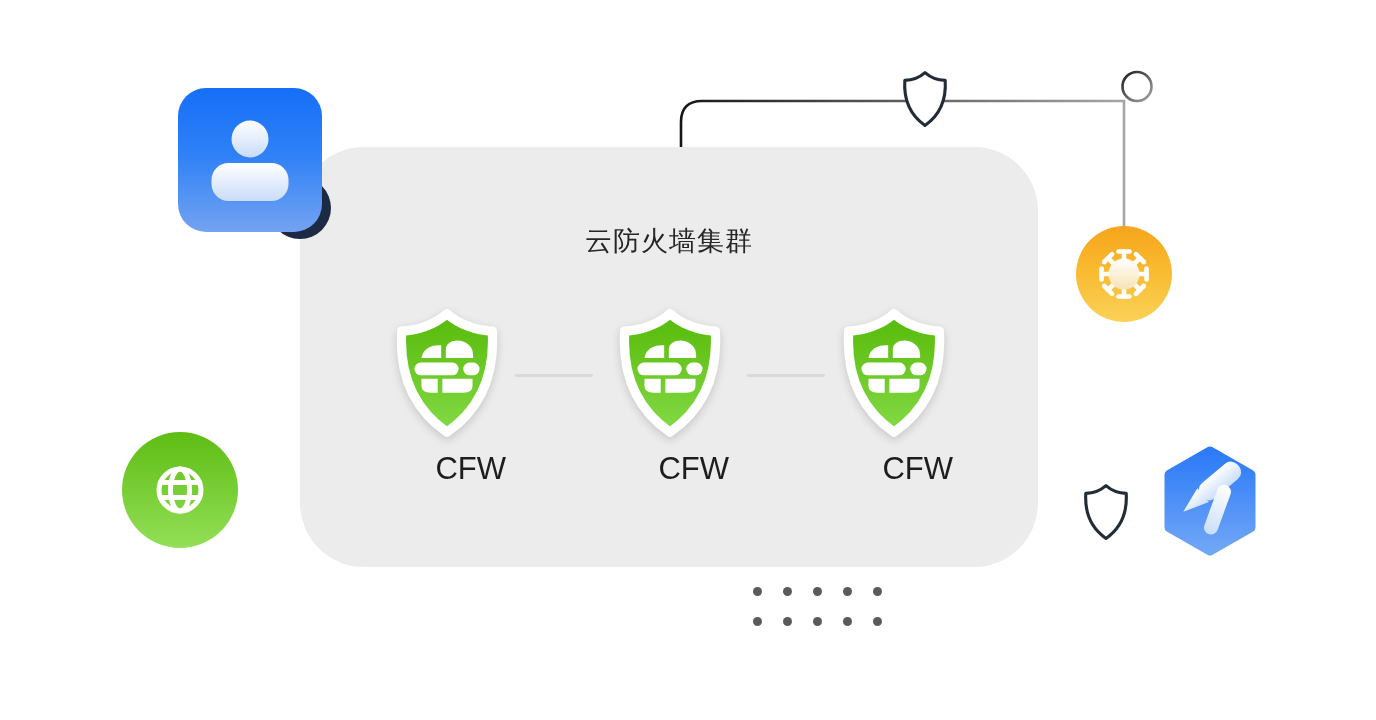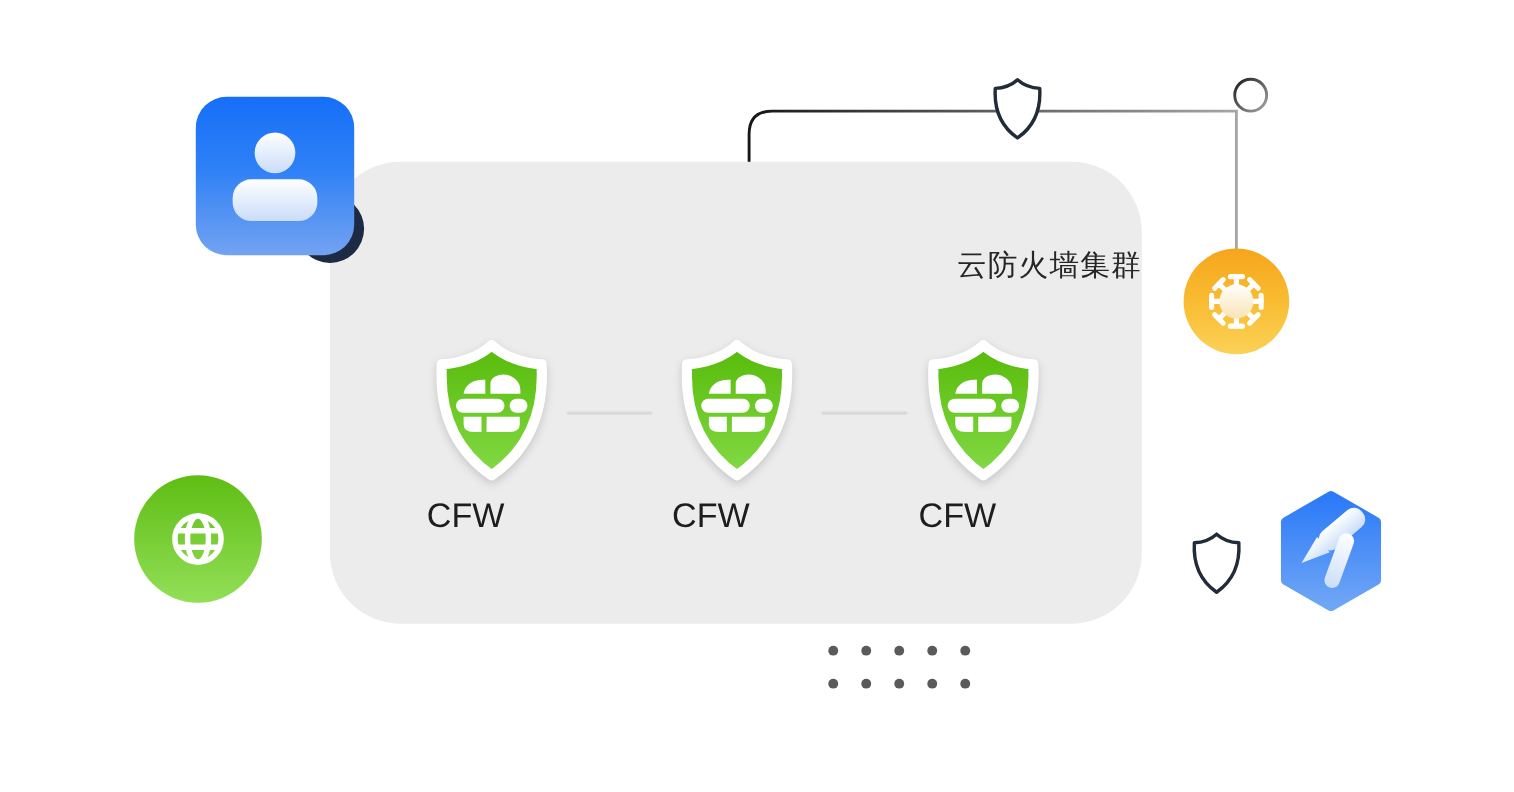--- a/index.html
+++ b/index.html
@@ -9,24 +9,24 @@
   }
   .abs{position:absolute;}
   svg{display:block;}
 
   
   .panel{
     left:300px;top:147px;width:738px;height:420px;
     background:#ececec;border-radius:64px;
   }
   .panel-title{
-    position:absolute;left:0;right:0;top:76px;text-align:right;
+    position:absolute;left:0;right:0;top:76px;text-align:center;
     font-size:27px;font-weight:500;color:#262626;letter-spacing:1px;
   }
-  .node{position:absolute;top:161px;width:118px;display:flex;flex-direction:column;align-items:flex-start;}
+  .node{position:absolute;top:161px;width:118px;display:flex;flex-direction:column;align-items:flex-end;}
   .node-1{left:88px;} .node-2{left:311px;} .node-3{left:535px;}
   .node-shield{filter:drop-shadow(0 3px 4px rgba(0,0,0,0.16));}
   .node-label{margin-top:13px;font-size:31px;font-weight:500;color:#1d1d1d;}
   .connector{position:absolute;top:227px;width:78px;height:3px;background:#d9d9d9;border-radius:2px;}
   .connector-1{left:215px;} .connector-2{left:447px;}
 
   
   .navy-blob{left:269px;top:177px;width:62px;height:62px;border-radius:50%;background:#1d2a44;}
   .user-square{
     left:178px;top:88px;width:144px;height:144px;border-radius:28px;

